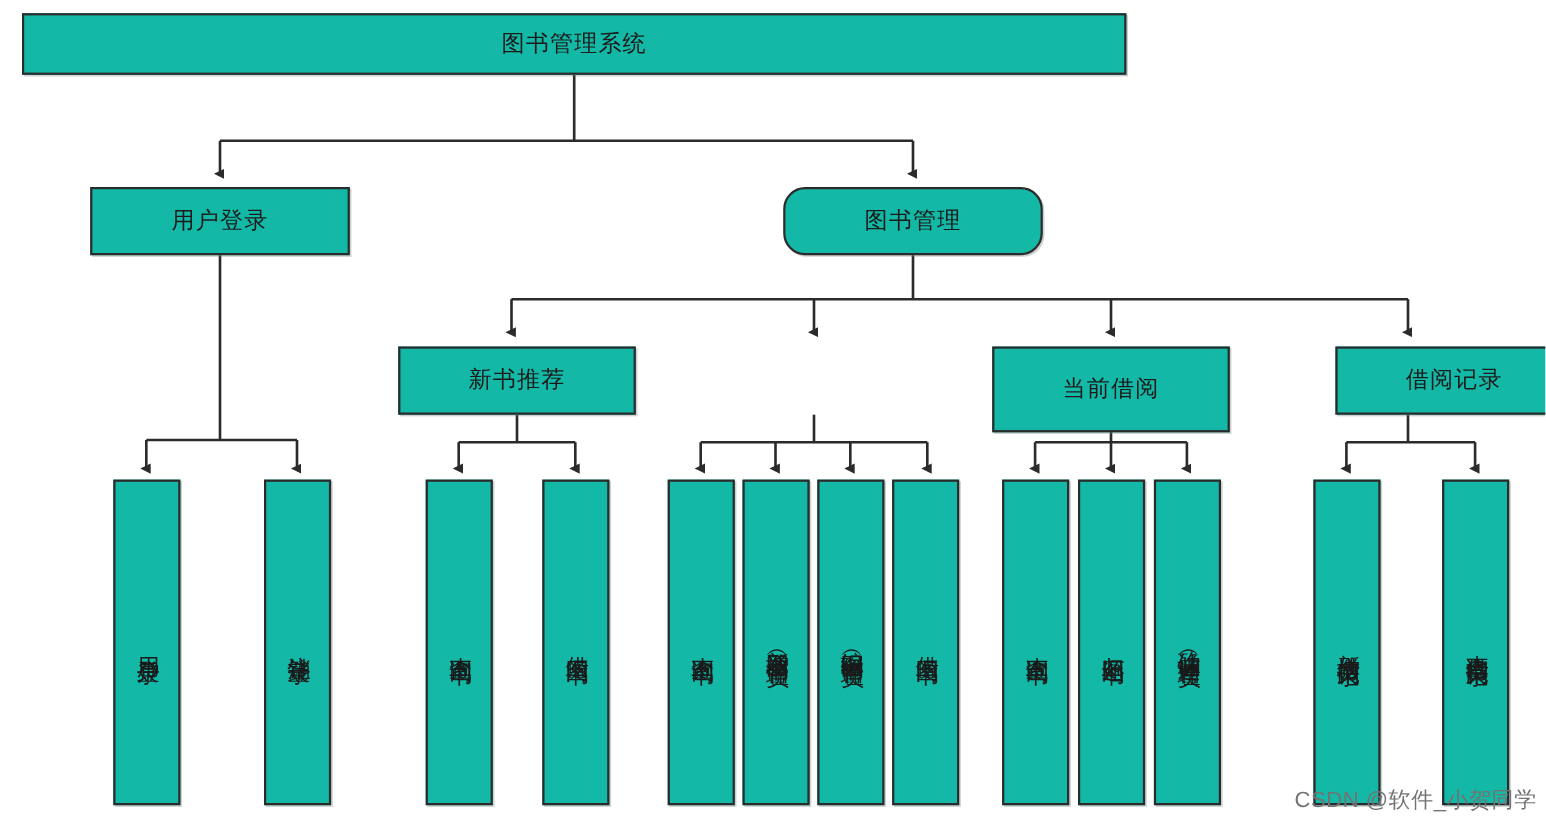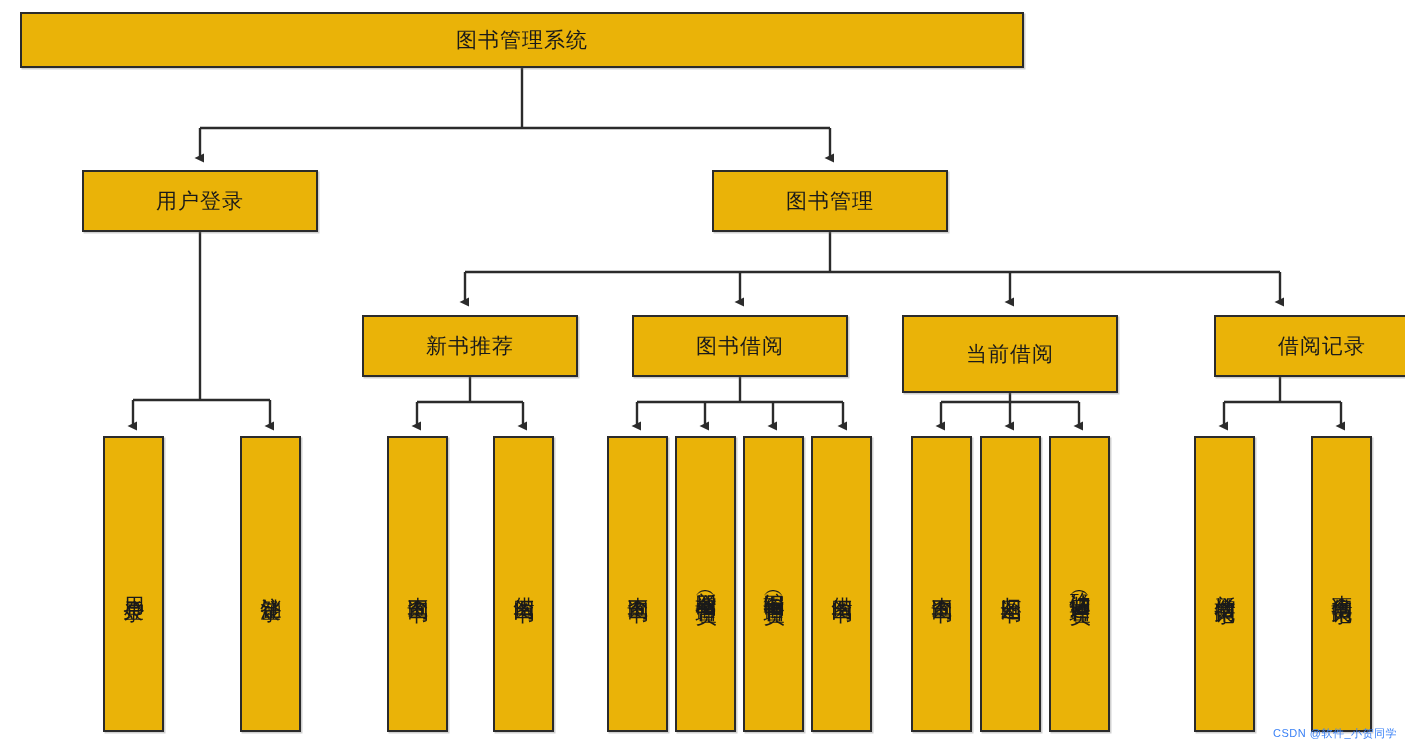--- a/index.html
+++ b/index.html
@@ -22,21 +22,21 @@
     left: 0;
     top: 0;
     width: 1405px;
     height: 747px;
     pointer-events: none;
   }
   .node {
     position: absolute;
     box-sizing: border-box;
     border: 2px solid #2b2b2b;
-    background: #eab308;
+    background: #14b8a6;
     display: flex;
     align-items: center;
     justify-content: center;
     color: #1a1a1a;
     box-shadow: 1.5px 1.5px 0 rgba(120,120,120,0.35);
   }
   .node.h {
     font-size: 21px;
     line-height: 1.1;
     letter-spacing: 1px;
@@ -52,22 +52,22 @@
   .node.v > .vtext {
     writing-mode: vertical-rl;
     text-orientation: upright;
     white-space: nowrap;
     display: block;
   }
   .watermark {
     position: absolute;
     right: 8px;
     bottom: 6px;
-    font-size: 11px;
-    color: #3b82f6;
+    font-size: 20px;
+    color: #737373;
     letter-spacing: 0.5px;
     white-space: nowrap;
   }
 </style>
 </head>
 <body>
 
 <div id="canvas">
 
   <svg id="edges" viewBox="0 0 1405 747">
@@ -120,29 +120,26 @@
     </g>
   </svg>
 
   <div class="node h" style="left:20px; top:12px; width:1004px; height:56px;">
     <span>图书管理系统</span>
   </div>
 
   <div class="node h" style="left:82px; top:170px; width:236px; height:62px;">
     <span>用户登录</span>
   </div>
-  <div class="node h" style="left:712px; top:170px; width:236px; height:62px;">
+  <div class="node h" style="left:712px; top:170px; width:236px; height:62px;border-radius:20px;">
     <span>图书管理</span>
   </div>
 
   <div class="node h" style="left:362px; top:315px; width:216px; height:62px;justify-content:center;">
     <span>新书推荐</span>
-  </div>
-  <div class="node h" style="left:632px; top:315px; width:216px; height:62px;">
-    <span>图书借阅</span>
   </div>
   <div class="node h" style="left:902px; top:315px; width:216px; height:78px;">
     <span>当前借阅</span>
   </div>
   <div class="node h" style="left:1214px; top:315px; width:216px; height:62px;">
     <span>借阅记录</span>
   </div>
 
   <div class="node v" style="left:103px; top:436px; width:61px; height:296px;">
     <span class="vtext">用户登录</span>

